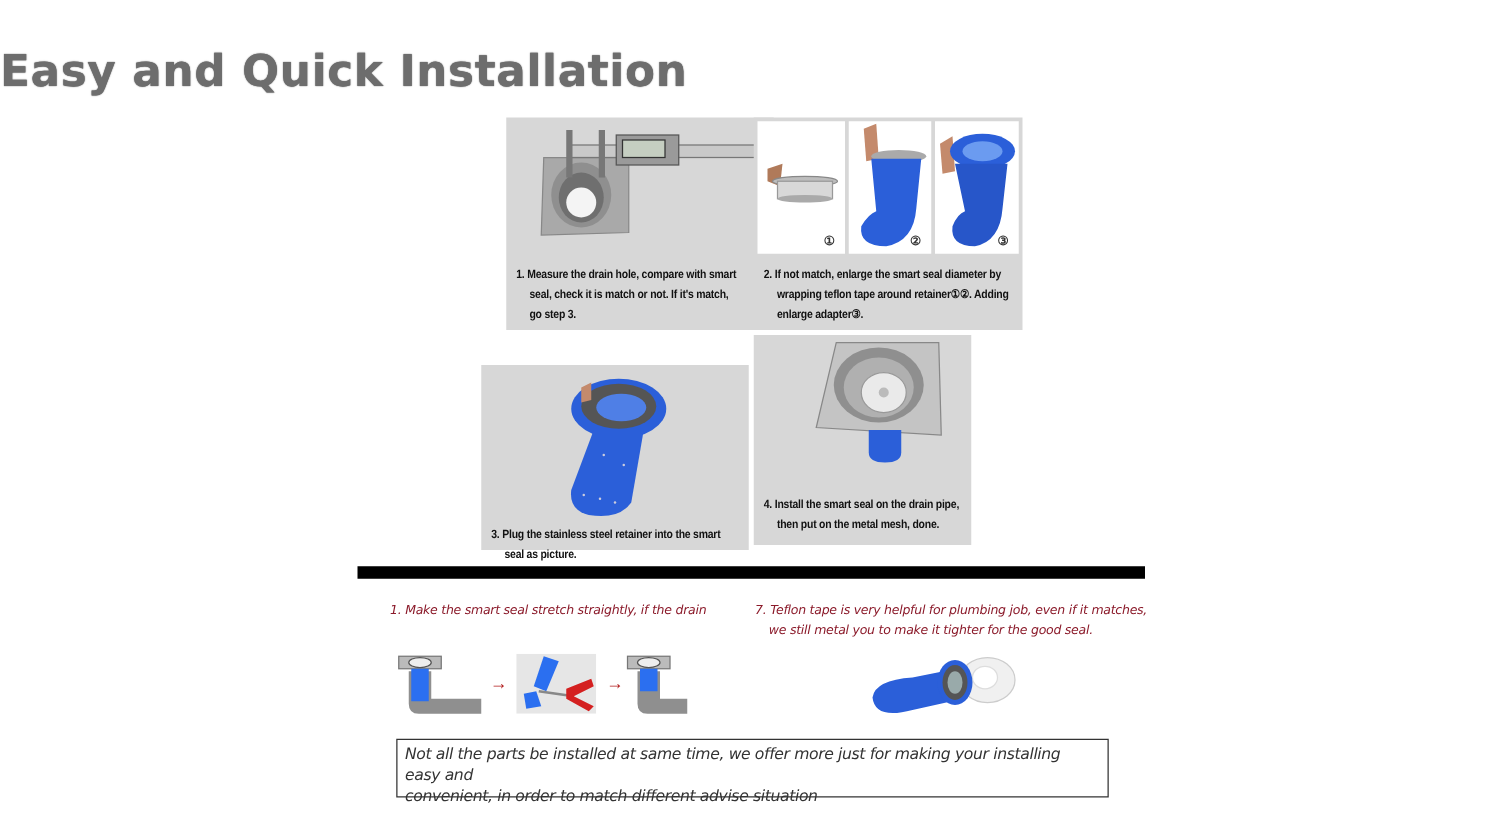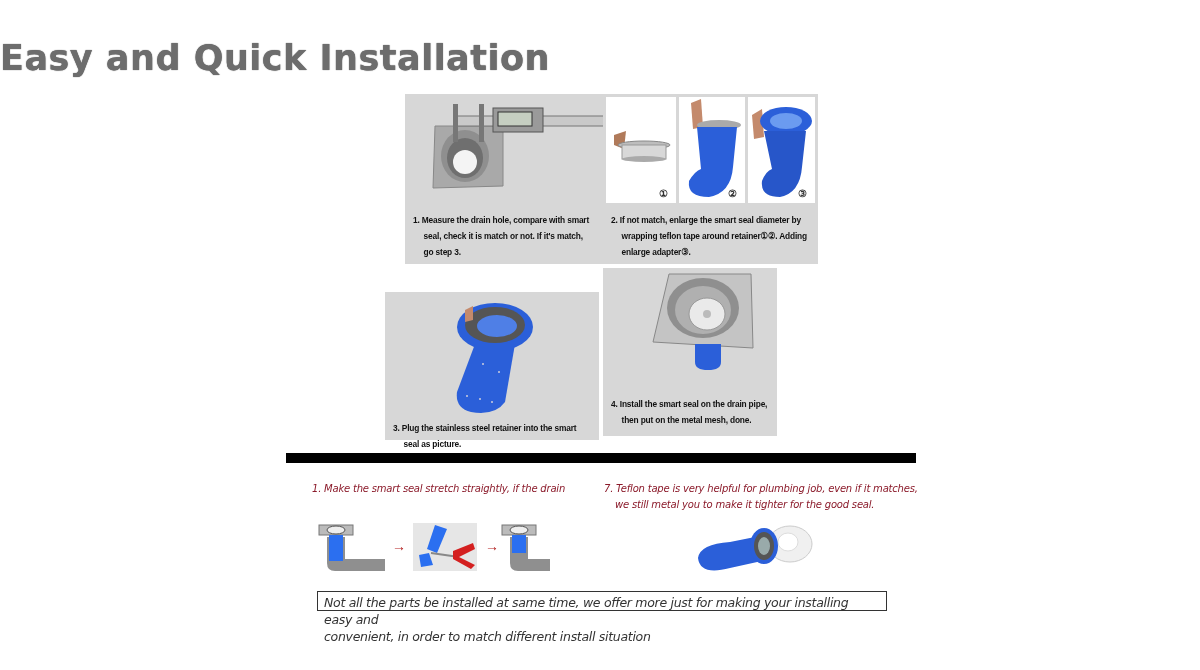--- a/index.html
+++ b/index.html
@@ -36,21 +36,21 @@
       position: absolute; left: 286px; top: 453px; width: 630px; height: 10px; background: #000;
     }
     .note {
       position: absolute; font-style: italic; color: #8b1a2a; font-size: 10px; line-height: 16px;
       font-family: "DejaVu Sans", sans-serif; letter-spacing: -0.2px;
     }
     .note .ind { display: block; padding-left: 11px; }
     .n1 { left: 312px; top: 481px; }
     .n2 { left: 604px; top: 481px; }
     .bottom-box {
-      position: absolute; left: 317px; top: 591px; width: 570px; height: 20px;
+      position: absolute; left: 317px; top: 591px; width: 570px; height: 47px;
       border: 1.5px solid #333; box-sizing: border-box; padding: 2px 6px;
       font-style: italic; font-size: 12.5px; line-height: 17px; color: #333;
       font-family: "DejaVu Sans", sans-serif; letter-spacing: -0.3px;
     }
     .arrow { position: absolute; color: #b32020; font-size: 14px; font-weight: bold; }
     svg { position: absolute; }
   </style>
 </head>
 <body>
 
@@ -179,14 +179,14 @@
   <ellipse cx="100" cy="30" rx="22" ry="18" fill="#f0f0f0" stroke="#ccc"></ellipse>
   <ellipse cx="98" cy="28" rx="10" ry="9" fill="#fff" stroke="#ddd"></ellipse>
   <path d="M8,44 Q10,30 40,28 L70,22 L76,46 L40,54 Q10,62 8,44 Z" fill="#2b5fd9"></path>
   <ellipse cx="74" cy="32" rx="14" ry="18" fill="#2b5fd9"></ellipse>
   <ellipse cx="74" cy="32" rx="10" ry="14" fill="#555"></ellipse>
   <ellipse cx="74" cy="32" rx="6" ry="9" fill="#9aa"></ellipse>
 </svg>
 
 <div class="bottom-box">
   <div>Not all the parts be installed at same time, we offer more just for making your installing easy and</div>
-  <div>convenient, in order to match different install situation</div>
+  <div>convenient, in order to match different advise situation</div>
 </div>
 
 </body></html>

